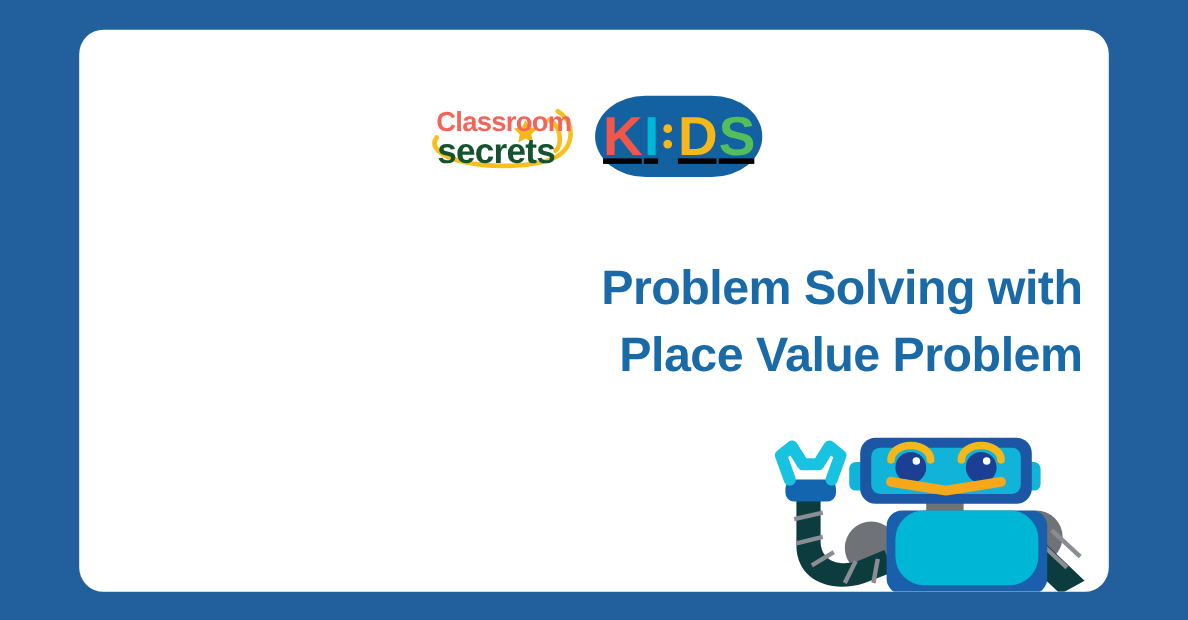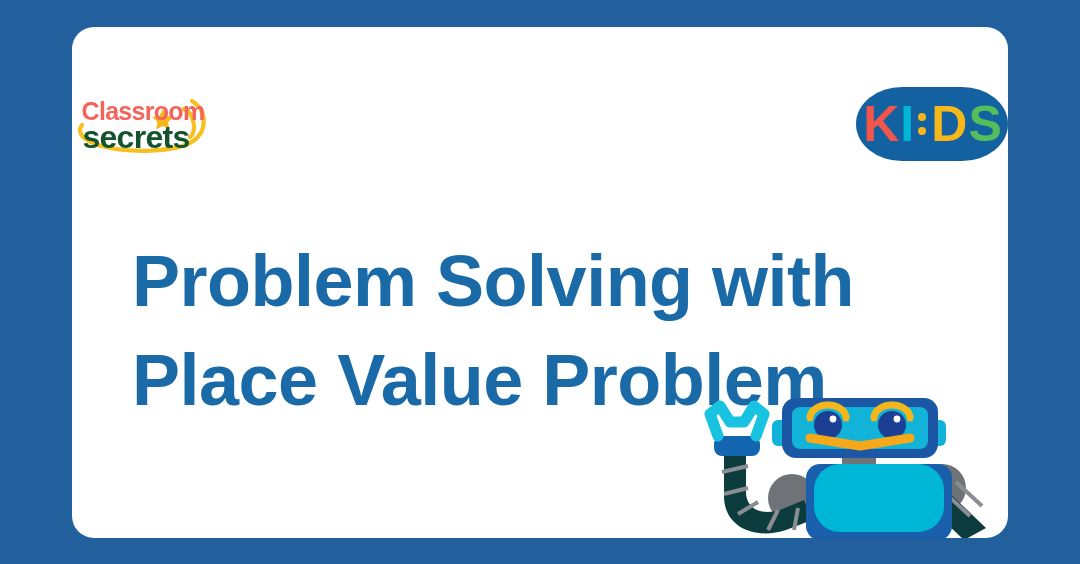--- a/index.html
+++ b/index.html
@@ -20,22 +20,23 @@
     overflow:hidden;
   }
 
   
   #logo-row {
     position:absolute;
     left:0; top:60px;
     width:100%;
     display:flex;
     align-items:center;
-    justify-content:space-between;
+    justify-content:center;
     gap:12px;
+    text-decoration:underline;
   }
 
   
   #cs-logo {
     position:relative;
     width:142px; height:62px;
   }
   #cs-swoosh {
     position:absolute; left:0; top:0;
     width:142px; height:62px;
@@ -95,27 +96,27 @@
     background:#f5b71a;
   }
   #kids-d { color:#f5b71a; }
   #kids-s { color:#53be5b; }
 
   
   #slide-title {
     position:absolute;
     left:0; top:205px;
     width:100%;
-    text-align:left;
+    text-align:right;
     color:#1a6aa8;
-    font-size:72px;
+    font-size:44px;
     font-weight:bold;
     line-height:1.38;
     letter-spacing:-0.5px;
-    padding:0 60px;
+    padding:0 24px;
   }
 
   
   #robot {
     position:absolute;
     right:-6px; bottom:0;
     width:320px; height:150px;
   }
 </style>
 </head>

